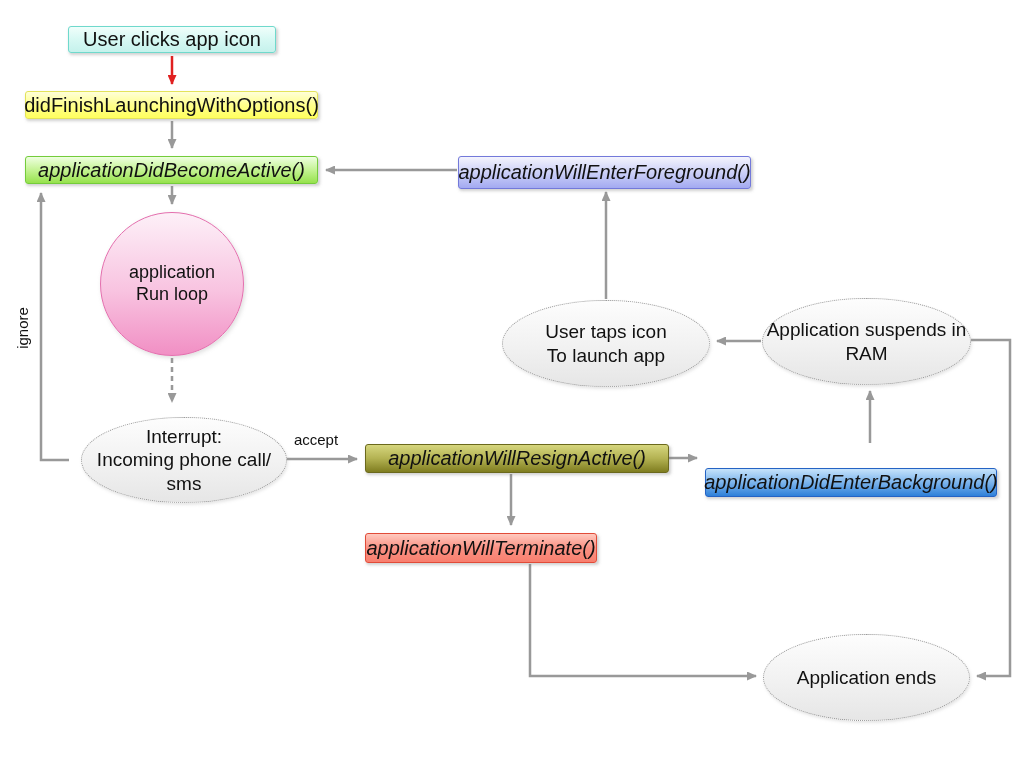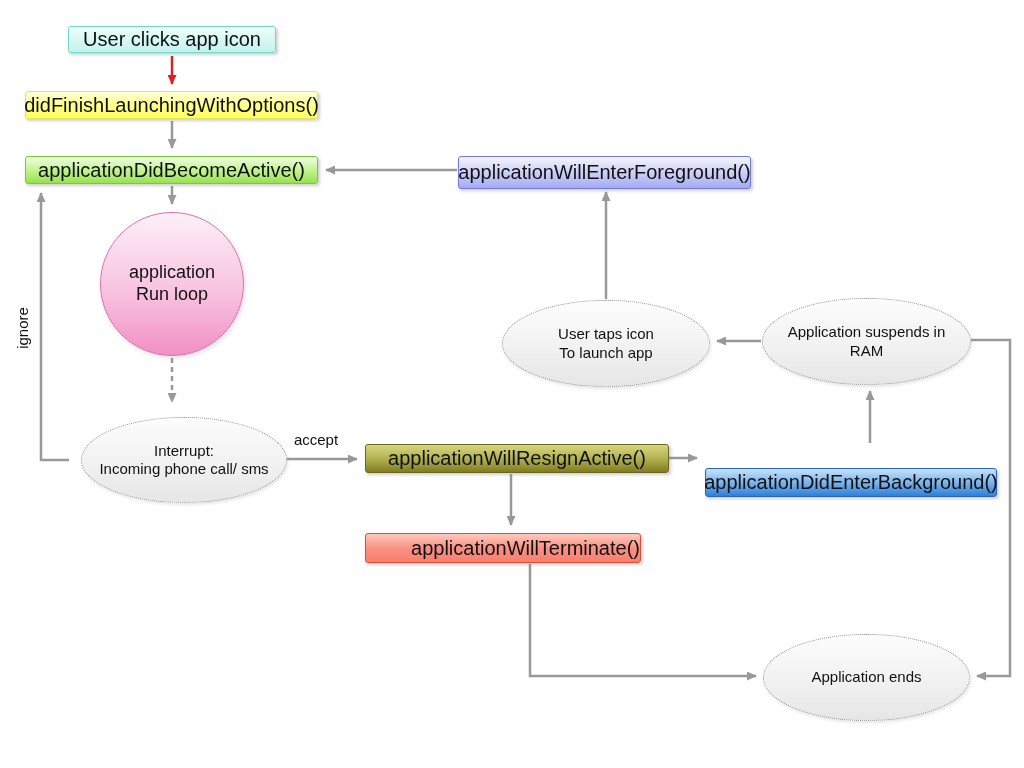--- a/index.html
+++ b/index.html
@@ -11,35 +11,35 @@
   #wires{position:absolute;left:0;top:0;width:1024px;height:768px;}
   .node{
     position:absolute;display:flex;align-items:center;justify-content:center;
     box-sizing:border-box;text-align:center;
   }
   .lbl{white-space:pre-line;line-height:1.22;}
   .rect{
     border:1px solid;border-radius:3px;font-size:20px;
     box-shadow:1.5px 2px 3px rgba(120,120,120,0.35);
   }
-  .it{}
+  .it{font-style:italic;}
   .cyan{background:linear-gradient(180deg,#f0fefb 0%,#d9f9f4 45%,#c5f2ec 100%);border-color:#6fd9cc;}
   .yellow{background:linear-gradient(180deg,#ffffd9 0%,#ffff8c 50%,#ffff5e 100%);border-color:#e3e35a;}
   .green{background:linear-gradient(180deg,#eeffe0 0%,#c4f393 50%,#97e24d 100%);border-color:#74cc3b;}
   .periwinkle{background:linear-gradient(180deg,#f4f4fd 0%,#ccd0f7 50%,#a3aaf1 100%);border-color:#7379da;}
   .olive{background:linear-gradient(180deg,#d6d67e 0%,#b3b252 50%,#7f7d20 100%);border-color:#6b691d;}
   .blue{background:linear-gradient(180deg,#c6e3fb 0%,#7cb4ec 50%,#2e80d9 100%);border-color:#2563c4;}
   .red{background:linear-gradient(180deg,#ffc9be 0%,#fa9183 50%,#f87f6e 100%);border-color:#e14b38;}
   .circle{
     border:1.5px solid #e46fae;border-radius:50%;font-size:18px;
     background:linear-gradient(180deg,#fdf0f8 0%,#f8c3e0 55%,#f18fc4 100%);
     box-shadow:1.5px 2px 4px rgba(150,150,150,0.3);
   }
   .ellipse{
-    border:1.5px dotted #999999;border-radius:50%;font-size:15px;
+    border:1.5px dotted #999999;border-radius:50%;font-size:19px;
     background:linear-gradient(180deg,#fdfdfd 0%,#f1f1f1 55%,#e6e6e6 100%);
     box-shadow:1px 2px 3px rgba(160,160,160,0.25);
   }
   .edge-label{position:absolute;font-size:15px;color:#111;text-align:center;}
   .vertical{transform:rotate(-90deg);}
 </style>
 </head>
 <body>
 
 <svg id="wires" viewBox="0 0 1024 768">
@@ -106,21 +106,21 @@
 <div class="node ellipse" style="left:502px;top:300px;width:208px;height:87px;">
   <span class="lbl">User taps icon
 To launch app</span>
 </div>
 
 <div class="node ellipse" style="left:762px;top:298px;width:209px;height:87px;">
   <span class="lbl">Application suspends in
 RAM</span>
 </div>
 
-<div class="node rect red it" style="left:365px;top:533px;width:276px;height:30px;justify-content:flex-end;">
+<div class="node rect red it" style="left:365px;top:533px;width:232px;height:30px;">
   <span class="lbl">applicationWillTerminate()</span>
 </div>
 
 <div class="node ellipse" style="left:763px;top:634px;width:207px;height:87px;">
   <span class="lbl">Application ends</span>
 </div>
 
 <div class="edge-label vertical" style="left:-6px;top:318px;width:60px;height:20px;">ignore</div>
 
 <div class="edge-label" style="left:288px;top:431px;width:56px;height:20px;">accept</div>

